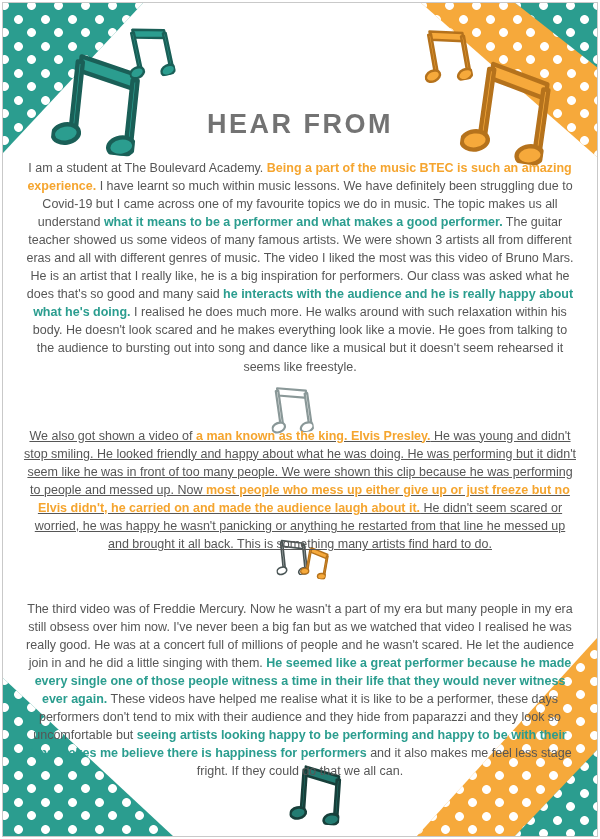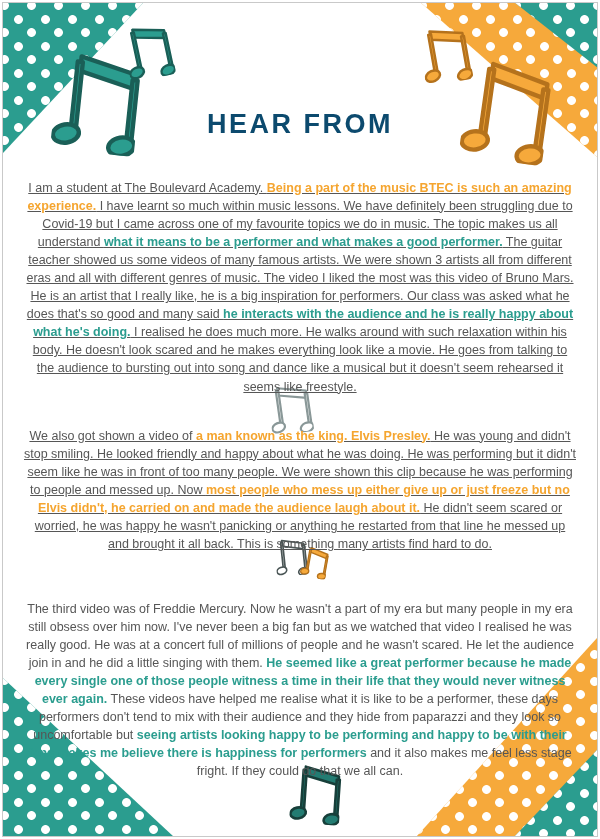--- a/index.html
+++ b/index.html
@@ -43,32 +43,32 @@
   .n-tr-small { left:418px; top:22px;  width:48px; height:58px;  transform:rotate(-10deg); }
   .n-tr-big   { left:462px; top:56px;  width:84px; height:102px; transform:rotate(8deg); }
   .n-mid1     { left:266px; top:380px; width:42px; height:51px;  transform:rotate(-8deg); }
   .n-mid2a    { left:272px; top:534px; width:32px; height:39px;  transform:rotate(-6deg); }
   .n-mid2b    { left:299px; top:543px; width:26px; height:32px;  transform:rotate(10deg); }
   .n-bottom   { left:288px; top:760px; width:50px; height:61px;  transform:rotate(4deg); }
   
   .header {
     position:absolute; top:86px; left:0; right:0;
     text-align:center; z-index:3;
-    color:#0c4a6e; font-weight:bold;
+    color:#737373; font-weight:bold;
     font-size:27px; line-height:34px; letter-spacing:2.5px;
   }
   .header span { display:block; }
   
   .para {
     position:absolute; left:20px; right:20px;
     text-align:center; z-index:3;
     font-size:12.5px; line-height:18.1px;
     color:#565656;
   }
-  .p1 { top:163px;text-decoration:underline; }
+  .p1 { top:143px; }
   .p2 { top:411px;text-decoration:underline; }
   .p3 { top:584px; }
   .hl-orange { color:#F5A52F; font-weight:bold; }
   .hl-teal   { color:#2B9D8F; font-weight:bold; }
 </style>
 </head>
 <body>
 
 <svg width="0" height="0" style="position:absolute" aria-hidden="true">
   <symbol id="note-pair" viewBox="0 0 46 56">

